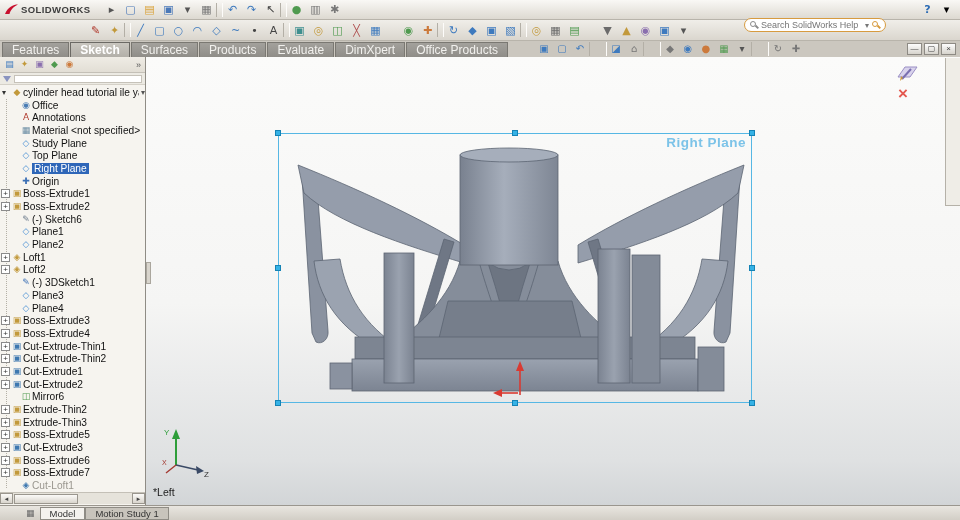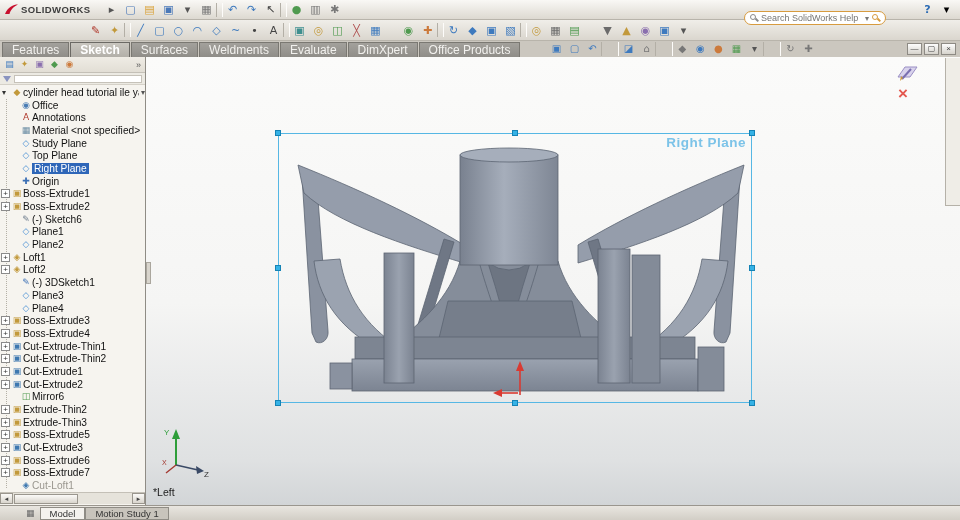--- a/index.html
+++ b/index.html
@@ -10,21 +10,21 @@
   
   .titlebar{position:relative;height:20px;display:flex;align-items:center;
     background:linear-gradient(#f9f8f5,#ddd9d1);border-bottom:1px solid #b8b4ab;padding:0 4px;z-index:30;}
   .logo{display:flex;align-items:center;gap:2px;width:98px;flex:none;}
   .logo-text{font-size:9.5px;font-weight:bold;color:#3c3c3c;letter-spacing:.4px;}
   .doc-title{position:absolute;left:180px;right:230px;text-align:center;font-size:10.5px;color:#222;
     white-space:nowrap;overflow:hidden;pointer-events:none;}
   .tbi{width:19px;height:17px;display:flex;align-items:center;justify-content:center;border-radius:2px;flex:none;}
   .tbi .g{font-size:11px;line-height:1;font-family:"DejaVu Sans","DejaVu Sans Mono",sans-serif;}
   .tbi.sep{width:7px;height:14px;border-left:1px solid #b3afa6;border-right:1px solid #fdfcfa;border-radius:0;}
-  .search{position:absolute;right:74px;top:11px;width:142px;height:14px;display:flex;align-items:center;
+  .search{position:absolute;right:74px;top:18px;width:142px;height:14px;display:flex;align-items:center;
     border:1px solid #d79b3f;border-radius:8px;background:#fff;padding:0 4px;gap:2px;}
   .mag{position:relative;width:10px;height:10px;flex:none;}
   .mag-c{position:absolute;left:1px;top:1px;width:6px;height:6px;border:1.4px solid #8a8a8a;border-radius:50%;}
   .mag-t{position:absolute;left:6px;top:6px;width:4px;height:1.6px;background:#8a8a8a;transform:rotate(45deg);}
   .mag.o .mag-c{border-color:#d79b3f;} .mag.o .mag-t{background:#d79b3f;}
   .search-input{flex:1;min-width:0;border:none;outline:none;background:transparent;font-size:9px;color:#666;font-family:inherit;}
   .s-caret{font-size:8px;color:#777;}
   .tb-right{position:absolute;right:4px;top:1px;display:flex;}
   .help-g{color:#2d6cb4;font-weight:bold;}
 
@@ -289,21 +289,21 @@
         </span>
       </div>
   </div>
 
   <div class="cmdrow">
     <div class="tabs">
 
     <span class="cmd-tab"><span>Features</span></span>
         <span class="cmd-tab active"><span>Sketch</span></span>
         <span class="cmd-tab"><span>Surfaces</span></span>
-        <span class="cmd-tab"><span>Weldments</span></span>
+        <span class="cmd-tab"><span>Products</span></span>
         <span class="cmd-tab"><span>Evaluate</span></span>
         <span class="cmd-tab"><span>DimXpert</span></span>
         <span class="cmd-tab"><span>Office Products</span></span>
       </div>
     <div class="viewbar">
 
     <span class="tbi">
           <span class="g" style="color: rgb(62, 122, 190);">▣</span>
         </span>
         <span class="tbi">

